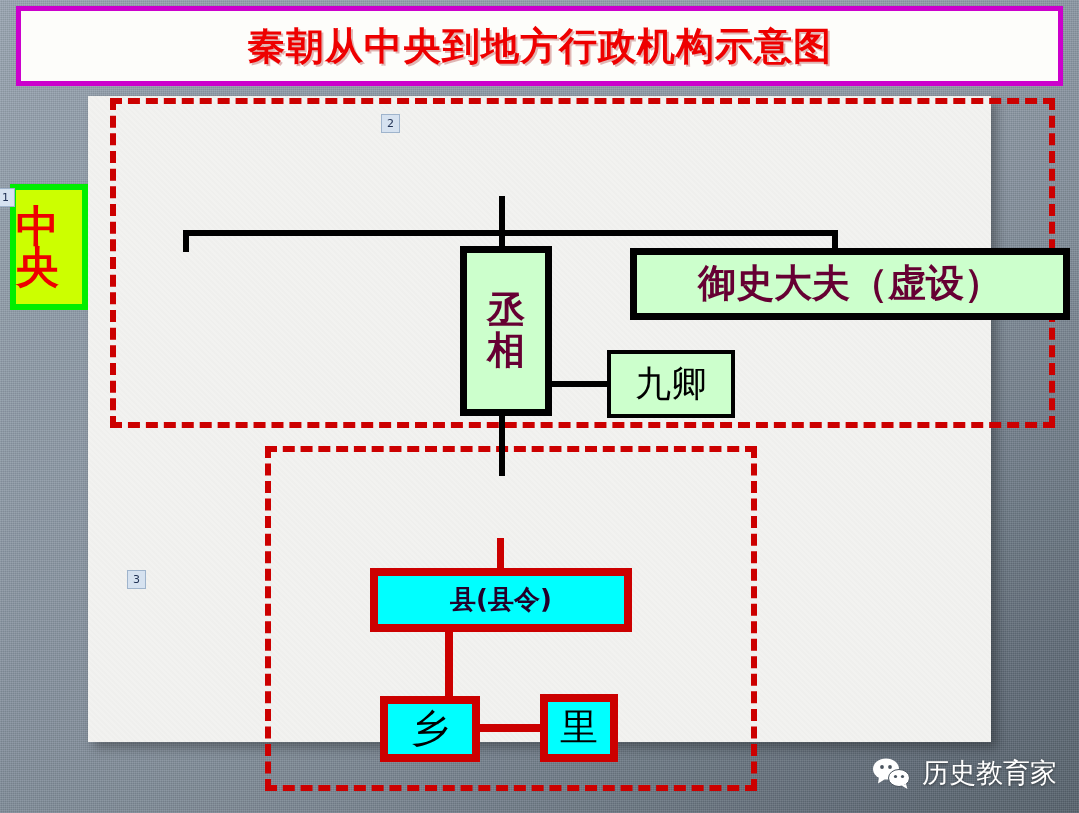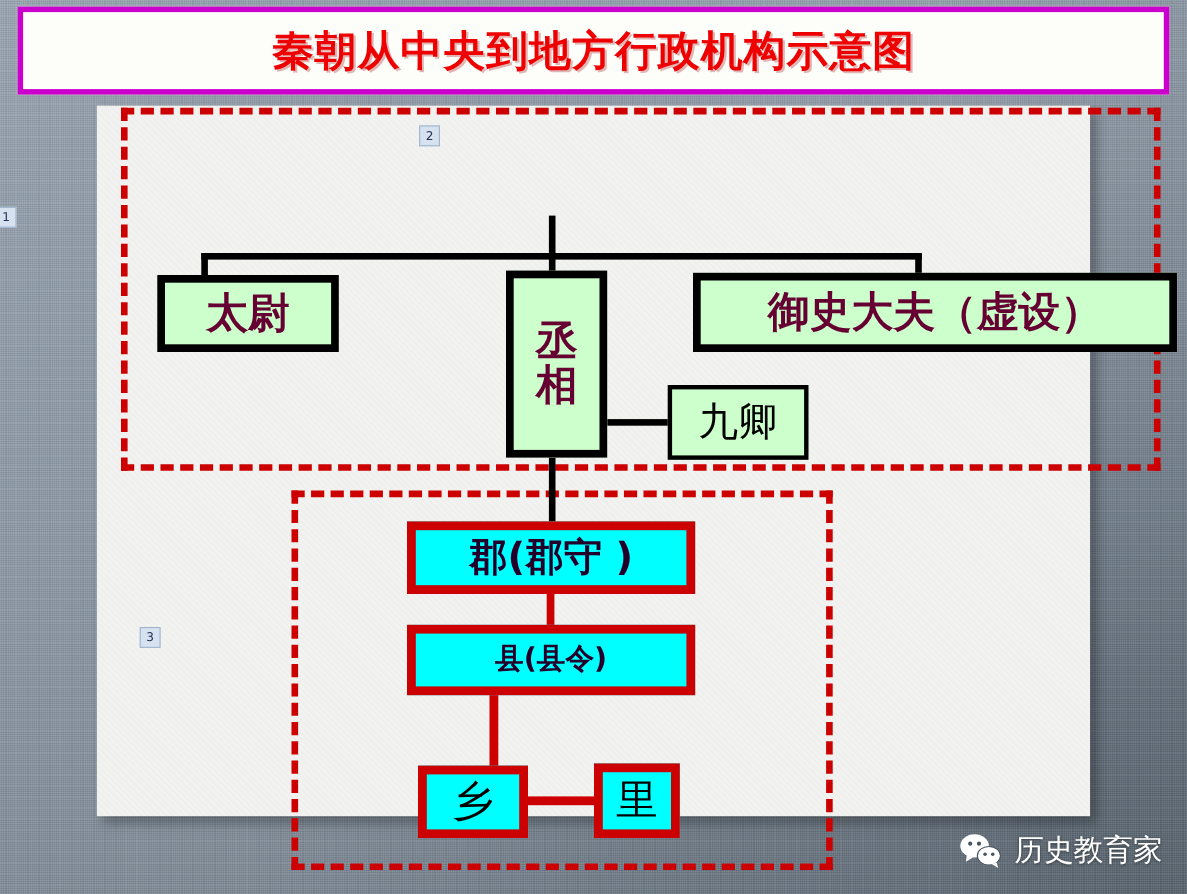--- a/index.html
+++ b/index.html
@@ -144,20 +144,21 @@
   <div id="title-bar">
     <div id="title-text">秦朝从中央到地方行政机构示意图</div>
   </div>
 
   <div id="panel"></div>
 
   <div id="region-central" class="dashed-region"></div>
 
   <div id="region-local" class="dashed-region"></div>
 
+  <div id="label-central" class="side-label">中央</div>
 
   <div id="marker-1" class="marker">1</div>
   <div id="marker-2" class="marker">2</div>
   <div id="marker-3" class="marker">3</div>
 
   <div class="line black" style="left:499px;top:196px;width:6px;height:36px;"></div>
 
   <div class="line black" style="left:183px;top:230px;width:655px;height:6px;"></div>
 
   <div class="line black" style="left:183px;top:230px;width:6px;height:22px;"></div>
@@ -167,27 +168,25 @@
   <div class="line black" style="left:832px;top:230px;width:6px;height:22px;"></div>
 
   <div class="line black" style="left:552px;top:381px;width:58px;height:6px;"></div>
 
   <div class="line black" style="left:499px;top:416px;width:6px;height:60px;"></div>
 
   <div class="line red" style="left:497px;top:538px;width:7px;height:32px;"></div>
   <div class="line red" style="left:445px;top:630px;width:8px;height:68px;"></div>
   <div class="line red" style="left:478px;top:724px;width:64px;height:8px;"></div>
 
-  <div id="node-taiwei" class="node green">太尉</div>
   <div id="node-chengxiang" class="node green">丞
 相</div>
   <div id="node-yushi" class="node green">御史大夫（虚设）</div>
   <div id="node-jiuqing" class="node green-thin">九卿</div>
 
-  <div id="node-jun" class="node cyan">郡(郡守 )</div>
   <div id="node-xian" class="node cyan">县(县令)</div>
   <div id="node-xiang" class="node cyan-serif">乡</div>
   <div id="node-li" class="node cyan-serif">里</div>
 
   <div id="watermark">
     <span id="wechat-icon">
       <svg width="40" height="32" viewBox="0 0 40 32" xmlns="http://www.w3.org/2000/svg">
         <ellipse cx="14" cy="12" rx="13" ry="10.5" fill="#ffffff"></ellipse>
         <polygon points="7,20 6,26.5 12.5,22.5" fill="#ffffff"></polygon>
         <circle cx="10" cy="10" r="1.9" fill="#4a545e"></circle>

